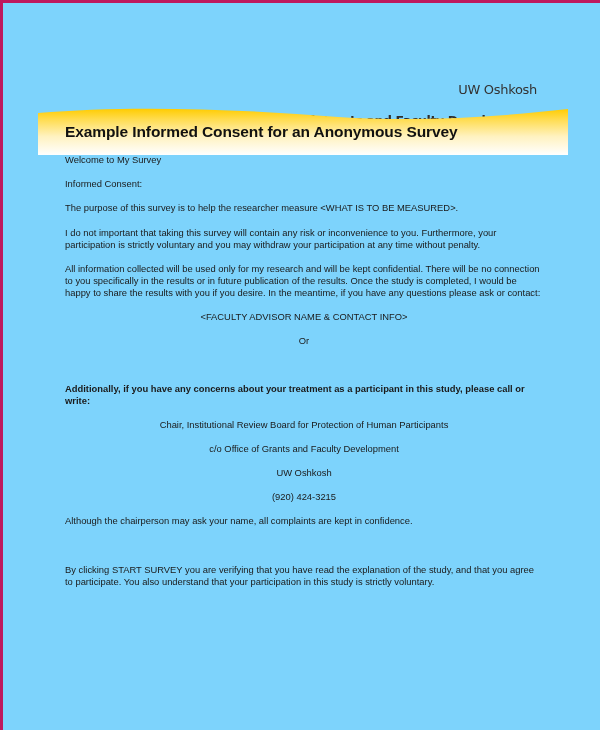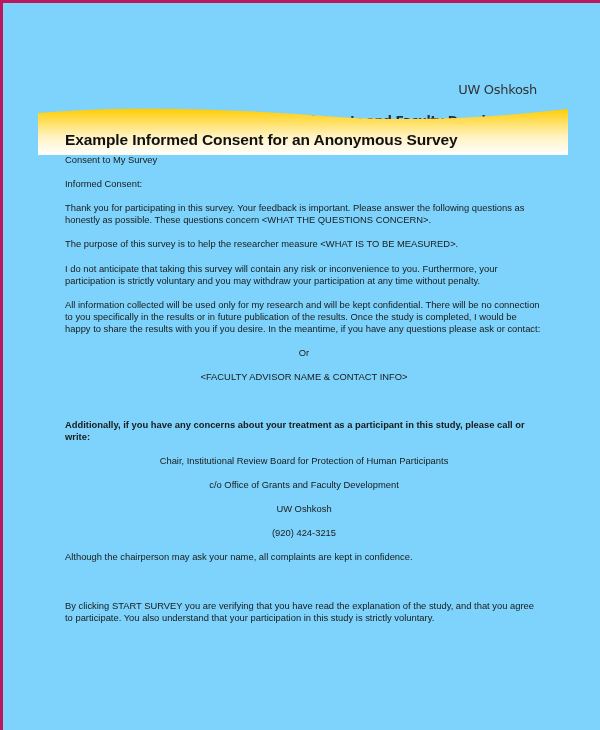--- a/index.html
+++ b/index.html
@@ -39,21 +39,21 @@
     .swoosh {
       position: absolute;
       left: 35px;
       top: 102px;
       width: 530px;
       height: 50px;
     }
     .doc-title {
       position: absolute;
       left: 62px;
-      top: 128px;
+      top: 120px;
       font-size: 15.5px;
       font-weight: bold;
       color: #111111;
       letter-spacing: -0.1px;
       margin: 0;
     }
     .body {
       position: absolute;
       left: 62px;
       top: 151px;
@@ -90,28 +90,27 @@
         <stop offset="0.6" stop-color="#FFF2C0"></stop>
         <stop offset="1" stop-color="#FFFFFF"></stop>
       </linearGradient>
     </defs>
     <path d="M0,8 C90,0 200,4 300,12 C380,17 460,12 530,4 L530,50 L0,50 Z" fill="url(#swooshGrad)"></path>
   </svg>
 
   <h1 class="doc-title">Example Informed Consent for an Anonymous Survey</h1>
 
   <div class="body">
-    <p>Consent to My Survey</p>
+    <p>Welcome to My Survey</p>
     <p class="gap12">Informed Consent:</p>
-    <p class="gap12">Thank you for participating in this survey. Your feedback is important. Please answer the following questions as honestly as possible. These questions concern &lt;WHAT THE QUESTIONS CONCERN&gt;.</p>
     <p class="gap12">The purpose of this survey is to help the researcher measure &lt;WHAT IS TO BE MEASURED&gt;.</p>
-    <p class="gap13">I do not anticipate that taking this survey will contain any risk or inconvenience to you. Furthermore, your participation is strictly voluntary and you may withdraw your participation at any time without penalty.</p>
+    <p class="gap13">I do not important that taking this survey will contain any risk or inconvenience to you. Furthermore, your participation is strictly voluntary and you may withdraw your participation at any time without penalty.</p>
     <p class="gap12">All information collected will be used only for my research and will be kept confidential. There will be no connection to you specifically in the results or in future publication of the results. Once the study is completed, I would be happy to share the results with you if you desire. In the meantime, if you have any questions please ask or contact:</p>
+    <p class="gap12 center">&lt;FACULTY ADVISOR NAME &amp; CONTACT INFO&gt;</p>
     <p class="gap12 center">Or</p>
-    <p class="gap12 center">&lt;FACULTY ADVISOR NAME &amp; CONTACT INFO&gt;</p>
     <p class="gap36">Additionally, if you have any concerns about your treatment as a participant in this study, please call or write:</p>
     <p class="gap12 center">Chair, Institutional Review Board for Protection of Human Participants</p>
     <p class="gap12 center">c/o Office of Grants and Faculty Development</p>
     <p class="gap12 center">UW Oshkosh</p>
     <p class="gap12 center">(920) 424-3215</p>
     <p class="gap12">Although the chairperson may ask your name, all complaints are kept in confidence.</p>
     <p class="gap37">By clicking START SURVEY you are verifying that you have read the explanation of the study, and that you agree to participate. You also understand that your participation in this study is strictly voluntary.</p>
   </div>
 
 </div>

